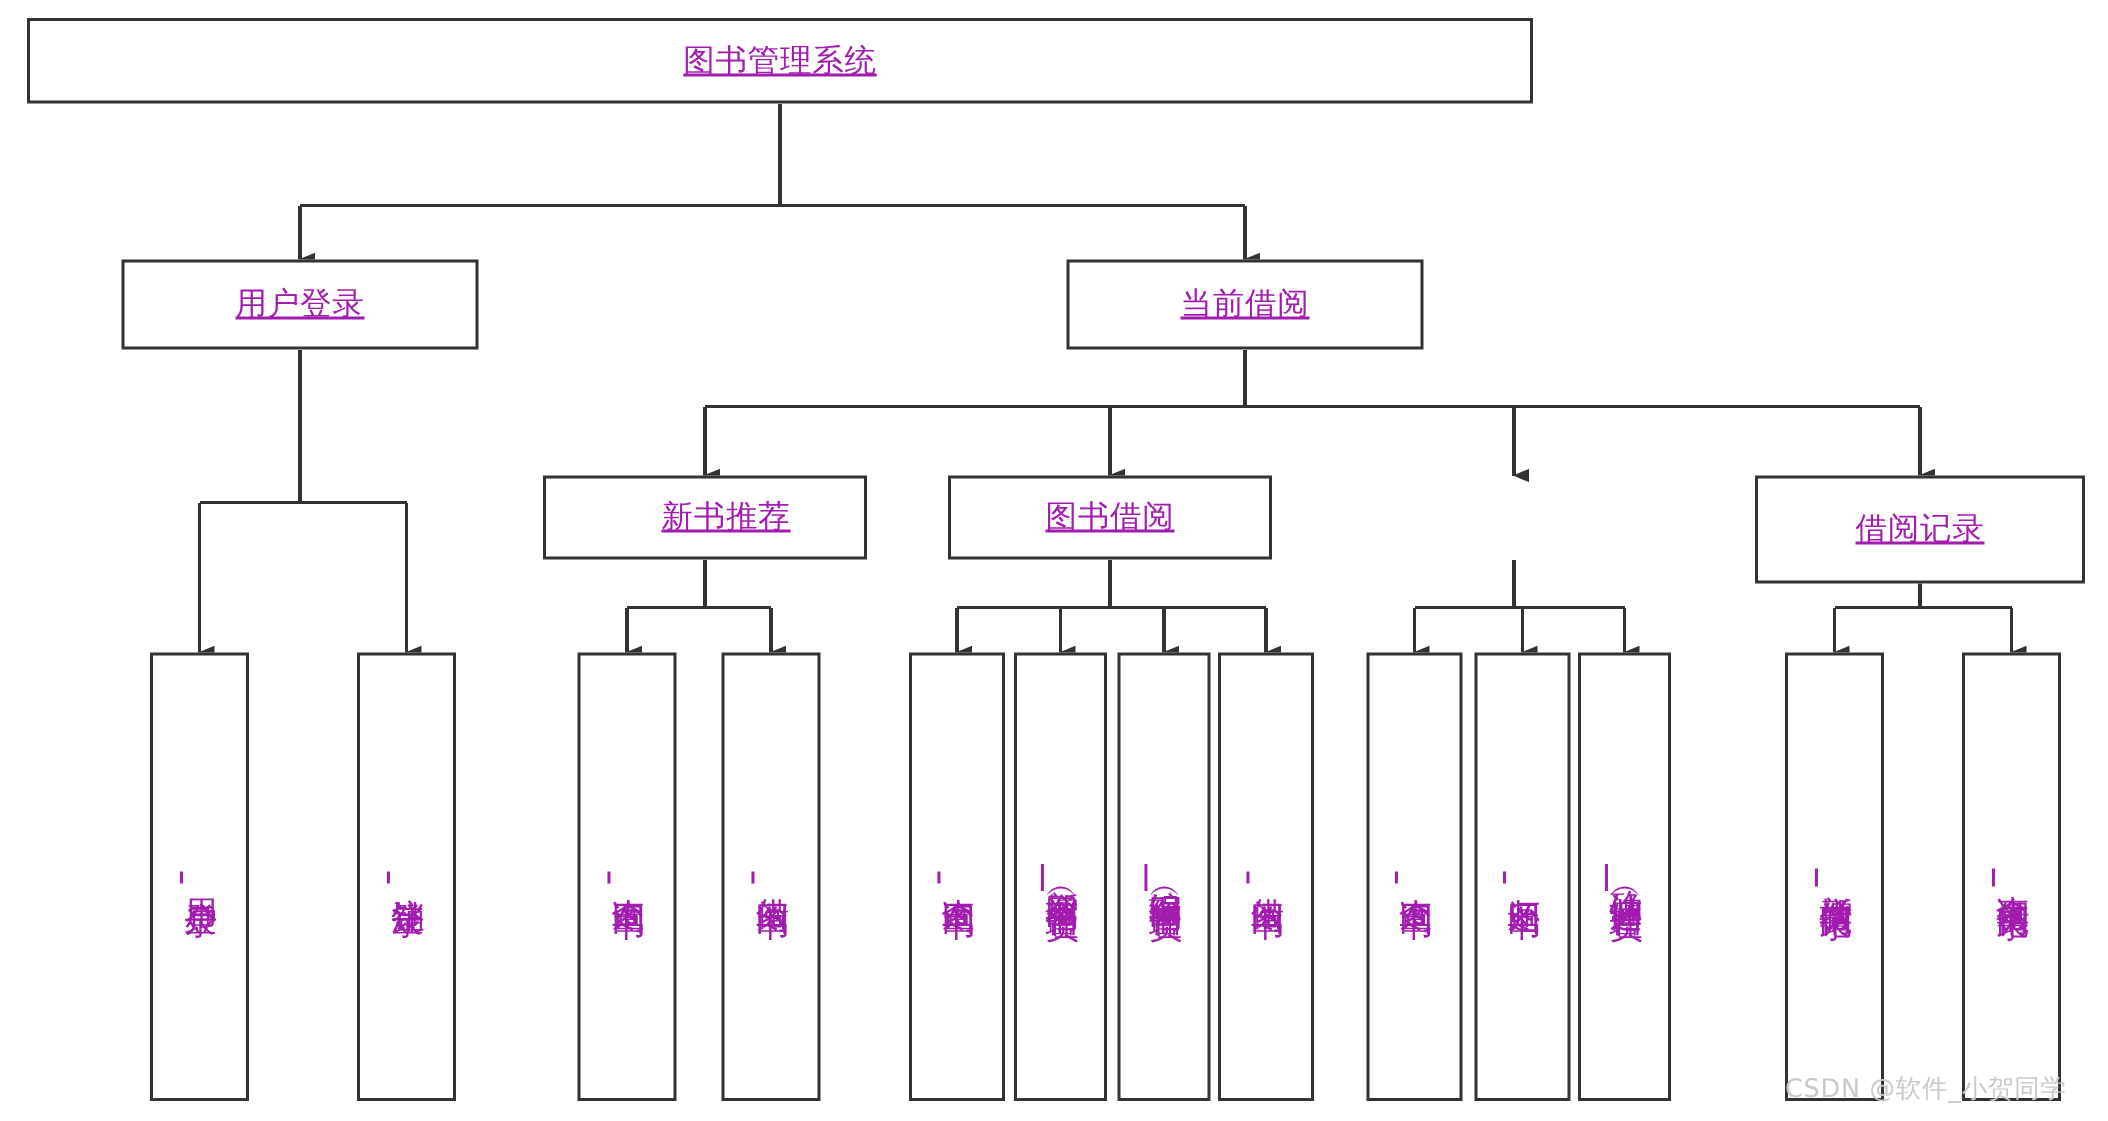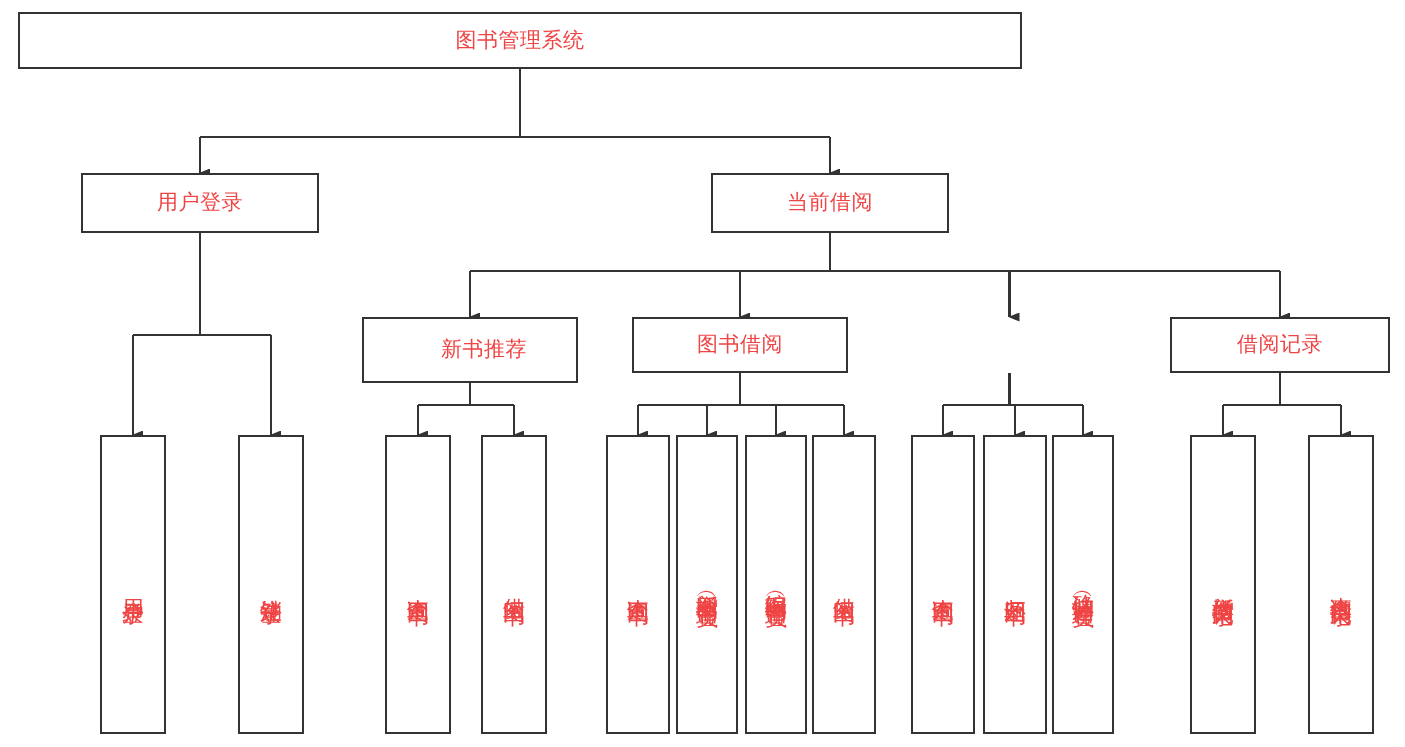--- a/index.html
+++ b/index.html
@@ -27,21 +27,22 @@
     height: 747px;
   }
   .node-box {
     position: absolute;
     box-sizing: border-box;
     border: 2.2px solid #333333;
     background: #ffffff;
     display: flex;
     align-items: center;
     justify-content: center;
-    color: #ef4444;
+    color: #a21caf;
+    text-decoration: underline;
   }
   .node-label-h {
     font-size: 21px;
     line-height: 1.1;
     letter-spacing: 0.5px;
     white-space: nowrap;
   }
   .node-label-v {
     writing-mode: vertical-rl;
     text-orientation: upright;
@@ -112,30 +113,30 @@
   </div>
 
   <div class="node-box" style="left: 81px; top: 173px; width: 238px; height: 60px;">
     <span class="node-label-h">用户登录</span>
   </div>
 
   <div class="node-box" style="left: 711px; top: 173px; width: 238px; height: 60px;">
     <span class="node-label-h">当前借阅</span>
   </div>
 
-  <div class="node-box" style="left: 362px; top: 317px; width: 216px; height: 66px; padding-left: 28px;">
+  <div class="node-box" style="left: 362px; top: 317px; width: 216px; height: 56px; padding-left: 28px;">
     <span class="node-label-h">新书推荐</span>
   </div>
 
   <div class="node-box" style="left: 632px; top: 317px; width: 216px; height: 56px;">
     <span class="node-label-h">图书借阅</span>
   </div>
 
 
-  <div class="node-box" style="left: 1170px; top: 317px; width: 220px; height: 56px;">
+  <div class="node-box" style="left: 1170px; top: 317px; width: 220px; height: 72px;">
     <span class="node-label-h">借阅记录</span>
   </div>
 
   <div class="node-box" style="left: 100px; top: 435px; width: 66px; height: 299px;">
     <span class="node-label-v">用户登录</span>
   </div>
 
   <div class="node-box" style="left: 238px; top: 435px; width: 66px; height: 299px;">
     <span class="node-label-v">注销登录</span>
   </div>
@@ -177,14 +178,15 @@
   </div>
 
   <div class="node-box" style="left: 1190px; top: 435px; width: 66px; height: 299px;">
     <span class="node-label-v">新增借阅记录</span>
   </div>
 
   <div class="node-box" style="left: 1308px; top: 435px; width: 66px; height: 299px;">
     <span class="node-label-v">查询借阅记录</span>
   </div>
 
+  <div class="watermark" style="left: 1190px; top: 714px;">CSDN @软件_小贺同学</div>
 
 </div>
 
 </body></html>

